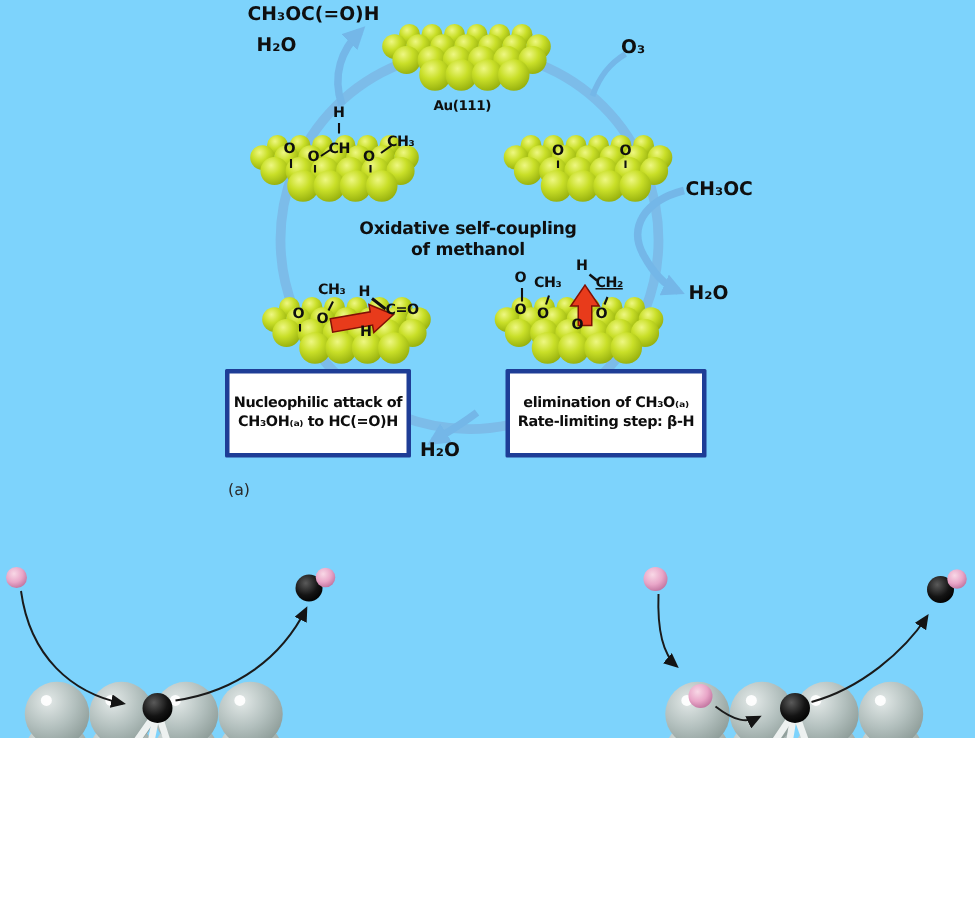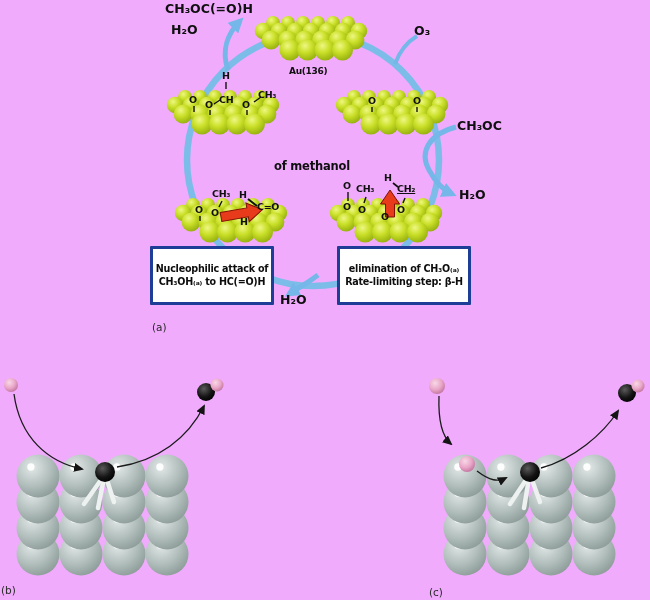--- a/index.html
+++ b/index.html
@@ -1,16 +1,16 @@
 <!DOCTYPE html>
 <html><head>
 <meta charset="utf-8">
 <style>
   html,body{margin:0;padding:0;background:#ffffff;}
-  .fig{position:relative;width:650px;height:600px;background:#f0abfc;overflow:hidden;
+  .fig{position:relative;width:650px;height:492px;background:#7dd3fc;overflow:hidden;
        font-family:"DejaVu Sans",sans-serif;}
   .fig svg{position:absolute;left:0;top:0;}
   .lbl{position:absolute;font-weight:bold;color:#0f0f0f;white-space:nowrap;line-height:1;}
   .sz12{font-size:12.5px;}
   .sz11{font-size:11.5px;letter-spacing:-0.2px;}
   .sz9{font-size:9.5px;letter-spacing:-0.3px;}
   .sz8{font-size:9px;letter-spacing:-0.3px;}
   .ctr{transform:translateX(-50%);}
   .plain{font-weight:normal;color:#2a2a2a;font-size:10.5px;}
   .callout{position:absolute;border:3px solid #1e3d96;background:#ffffff;text-align:center;
@@ -296,23 +296,24 @@
   <g fill="none" stroke="#1a1a1a" stroke-width="1.3">
     <path d="M 439,396 C 438,424 444,438 451,444" marker-end="url(#mBlk)"></path>
     <path d="M 477,471 C 490,481 498,482 506,478" marker-end="url(#mBlk)"></path>
     <path d="M 541,468 C 574,459 603,434 618,411" marker-end="url(#mBlk)"></path>
   </g>
 </svg>
 
 <div class="lbl sz12" style="left:165px;top:3px;">CH₃OC(=O)H</div>
 <div class="lbl sz12" style="left:171px;top:24px;">H₂O</div>
 <div class="lbl sz12" style="left:414px;top:25px;">O₃</div>
-<div class="lbl sz8" style="left:289px;top:67px;">Au(136)</div>
+<div class="lbl sz8" style="left:289px;top:67px;">Au(111)</div>
 <div class="lbl sz12" style="left:457px;top:120px;">CH₃OC</div>
 <div class="lbl sz12" style="left:459px;top:189px;">H₂O</div>
+<div class="lbl sz11 ctr" style="left:312px;top:147px;">Oxidative self-coupling</div>
 <div class="lbl sz11 ctr" style="left:312px;top:161px;">of methanol</div>
 <div class="lbl sz12" style="left:280px;top:294px;">H₂O</div>
 <div class="lbl plain" style="left:152px;top:322px;">(a)</div>
 
 <div class="lbl sz9" style="left:222px;top:71px;">H</div>
 <div class="lbl sz9" style="left:219px;top:95px;">CH</div>
 <div class="lbl sz9" style="left:189px;top:95px;">O</div>
 <div class="lbl sz9" style="left:205px;top:100px;">O</div>
 <div class="lbl sz9" style="left:242px;top:100px;">O</div>
 <div class="lbl sz9" style="left:258px;top:90px;">CH₃</div>

